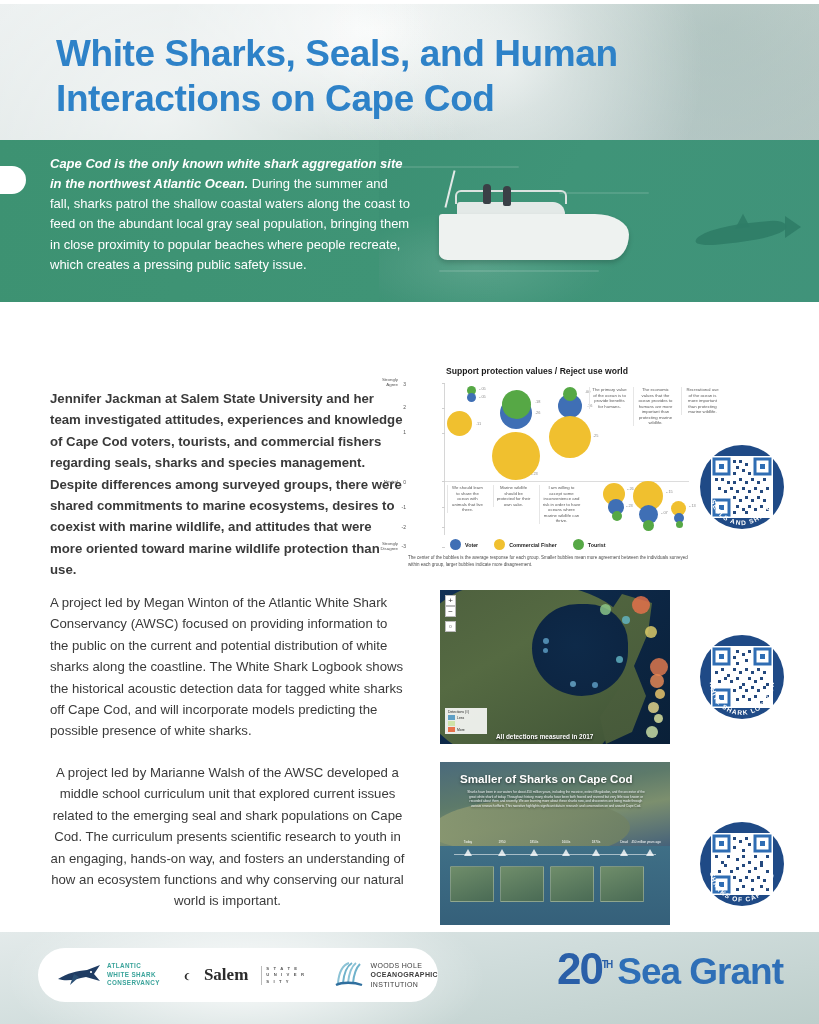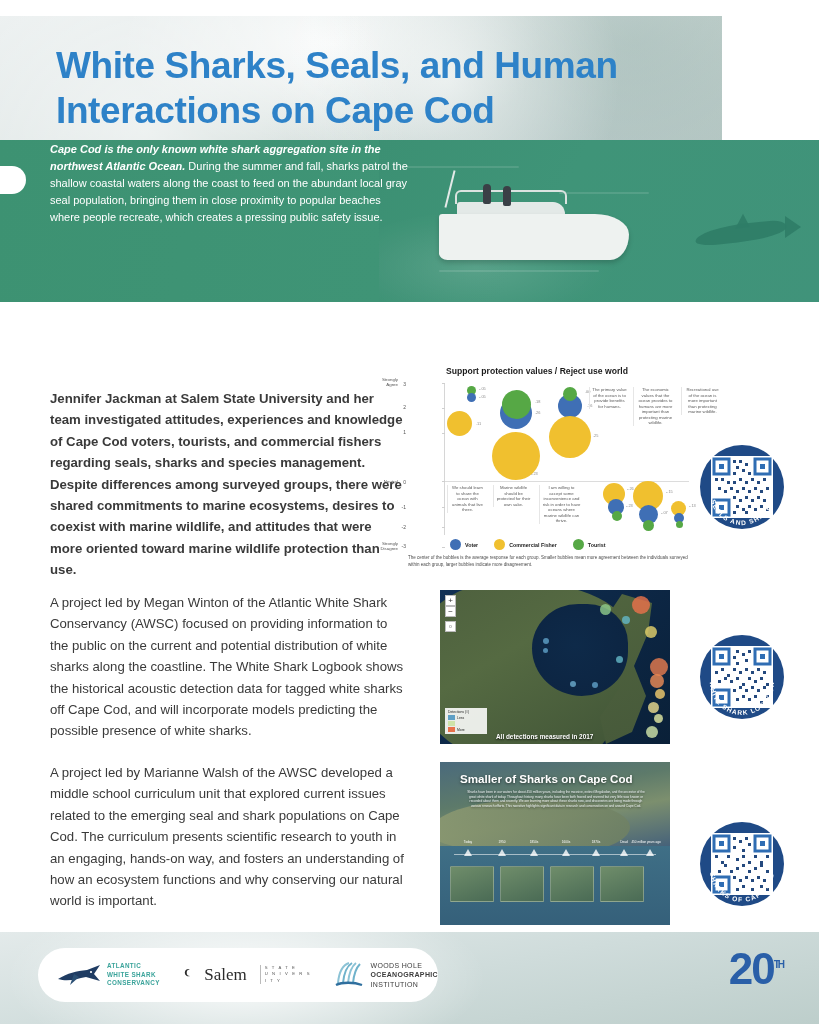--- a/index.html
+++ b/index.html
@@ -6,21 +6,21 @@
   html, body {
     width: 819px; height: 1024px;
     font-family: "Liberation Sans", sans-serif;
     background: #ffffff;
     overflow: hidden;
   }
   .page { position: relative; width: 819px; height: 1024px; background: #fff; }
 
   
   .hero {
-    position: absolute; left: 0; top: 16px; width: 722px; height: 140px;
+    position: absolute; left: 0; top: 4px; width: 819px; height: 140px;
     background:
       radial-gradient(ellipse 300px 160px at 46% 20%, rgba(255,255,255,0.85), rgba(255,255,255,0) 70%),
       radial-gradient(ellipse 420px 220px at 78% 90%, rgba(188,205,205,0.75), rgba(255,255,255,0) 72%),
       linear-gradient(160deg,#e9eeee 0%, #dde5e4 35%, #c9d6d2 65%, #bccbc6 100%);
       overflow: hidden;
   }
   .hero:before{
     content:""; position:absolute; inset:0;
     background:
       radial-gradient(circle at 20% 80%, rgba(255,255,255,0.55), transparent 45%),
@@ -66,40 +66,40 @@
     border-left: 10px solid transparent; border-right: 5px solid transparent;
     border-bottom: 14px solid #2f7d67; transform: rotate(-8deg); opacity:0.92;}
   .shark-tail { position:absolute; right: 18px; top: 76px; width:0;height:0;
     border-top: 11px solid transparent; border-bottom: 11px solid transparent;
     border-left: 16px solid #2f7d67; opacity:0.92;}
   .banner-tab {
     position: absolute; left: -22px; top: 26px; width: 48px; height: 28px;
     background: #ffffff; border-radius: 0 16px 16px 0;
   }
   .banner-text {
-    position: absolute; left: 50px; top: 1px; width: 360px;
-    color: #ffffff; font-size: 11px; line-height: 1.55;
+    position: absolute; left: 50px; top: 14px; width: 360px;
+    color: #ffffff; font-size: 13px; line-height: 1.55;
   }
   .banner-text .lead { font-style: italic; font-weight: 700; }
 
   
   .section-head {
     position: absolute; left: 48px; top: 328px; width: 746px;
     color: #2e82c8; font-size: 14.4px; font-weight: 700; line-height: 1.45;
     letter-spacing: 0.15px; text-transform: uppercase;
   }
 
   
   .para {
     position: absolute; left: 50px; width: 355px;
     color: #3a3a3a; font-size: 13.2px; line-height: 1.62;
   }
   #para-0 { top: 388px; font-weight: bold; }
   #para-1 { top: 592px; }
-  #para-2 { top: 762px; }
+  #para-2 { top: 762px; text-align: center; }
 
   
   .chart-card {
     position: absolute; left: 408px; top: 363px; width: 282px; height: 220px;
     background: #ffffff; font-size: 5px; color:#444;
   }
   .chart-title {
     position: absolute; left: 38px; top: 3px;
     font-size: 8.6px; font-weight: 700; color: #1b1b1b;
   }
@@ -210,21 +210,21 @@
       radial-gradient(ellipse 320px 120px at 30% 50%, rgba(255,255,255,0.9), rgba(255,255,255,0) 75%),
       linear-gradient(170deg,#e3eaea 0%, #cfdcdb 50%, #bdcecb 100%);
   }
   .footer-pill {
     position: absolute; left: 38px; top: 16px; width: 400px; height: 54px;
     background: #ffffff; border-radius: 27px;
     display: flex; align-items: center; gap: 22px; padding-left: 18px;
   }
   .logo-awsc { display:flex; align-items:center; gap: 5px; }
   .awsc-txt { font-size: 6.3px; font-weight: 700; line-height: 1.35; color: #3aa39a; letter-spacing: .4px; }
-  .logo-salem { display:flex; align-items:flex-start; gap:13px; }
+  .logo-salem { display:flex; align-items:flex-end; gap:13px;font-weight:bold; }
   .salem-word { font-family: "Liberation Serif", serif; font-size: 17px; color: #2b2b2b; }
   .salem-sub { font-size: 4.2px; letter-spacing: 1.6px; color:#555; line-height:1.5; border-left:1px solid #bbb; padding-left:4px;}
   .logo-whoi { display:flex; align-items:center; gap:6px; }
   .whoi-txt { font-size: 7px; color:#3c3c3c; line-height: 1.32; letter-spacing: .35px;}
   .whoi-txt b { font-weight: 700; }
   .seagrant {
     position: absolute; right: 36px; top: 18px; display: flex; align-items: flex-end; gap: 6px;
   }
   .sg-50 { font-size: 44px; font-weight: 700; color: #2a5fa8; line-height: 0.86; letter-spacing: -2px; position: relative;}
   .sg-th { font-size: 10px; vertical-align: super; font-weight: 700;}
@@ -647,17 +647,18 @@
         <div class="whoi-txt">
           <div>WOODS HOLE</div>
           <div><b>OCEANOGRAPHIC</b></div>
           <div>INSTITUTION</div>
         </div>
       </div>
     </div>
 
     <div class="seagrant">
       <span class="sg-50"><span>20</span><span class="sg-th">TH</span></span>
+      <span class="sg-words">Sea Grant</span>
     </div>
 
   </div>
 
 </div>
 
 </body></html>

